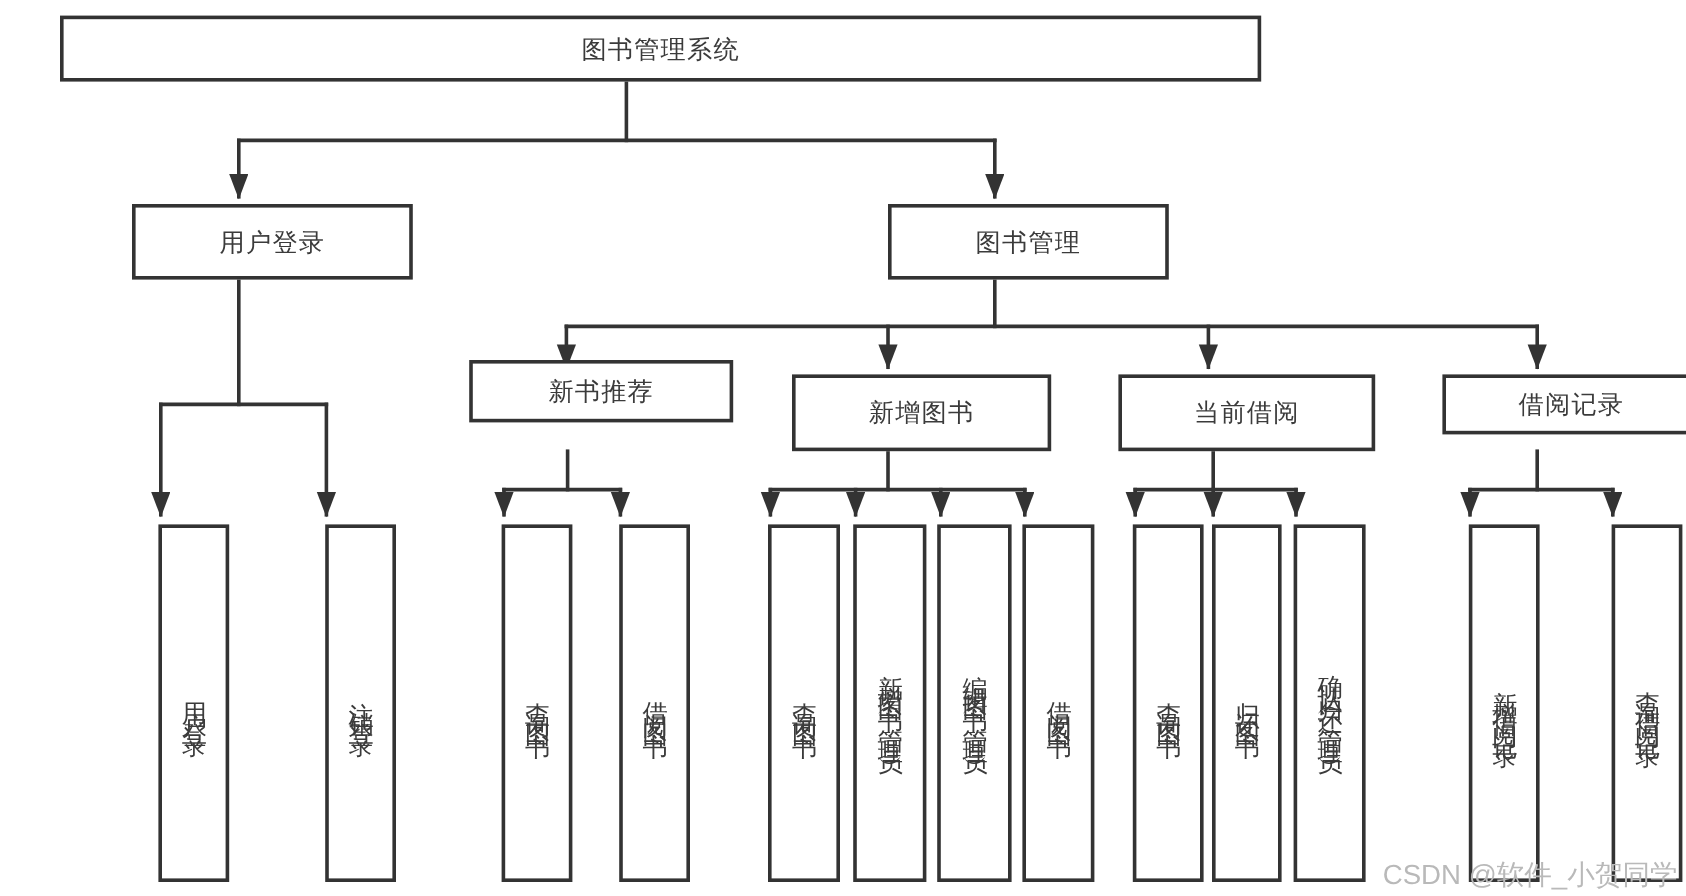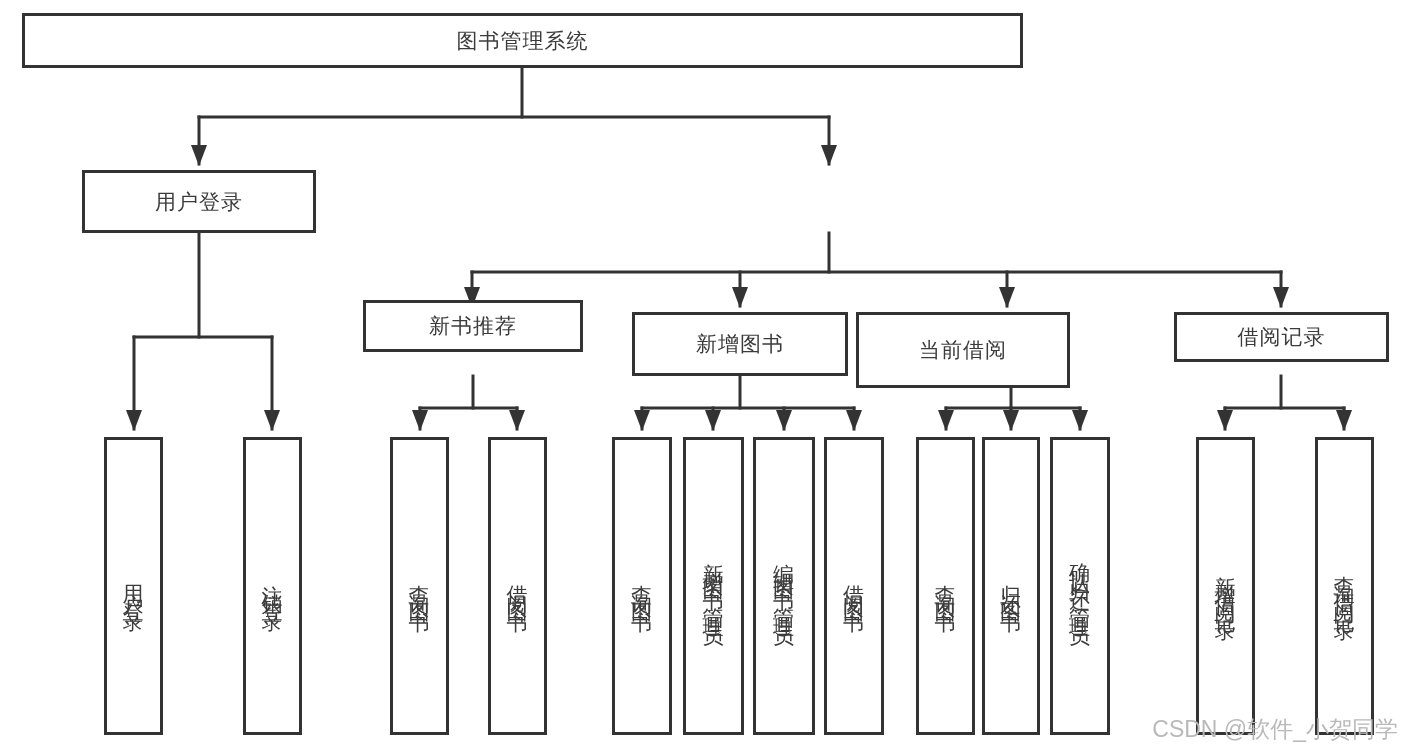--- a/index.html
+++ b/index.html
@@ -20,20 +20,21 @@
   .connectors{position:absolute;left:0;top:0;pointer-events:none;}
   .box{
     position:absolute;
     box-sizing:border-box;
     background:#ffffff;
     border:3px solid var(--border);
     display:flex;
     align-items:center;
     justify-content:center;
     color:var(--text);
+    margin-left:28px;
   }
   .h-label{
     font-size:21px;
     letter-spacing:1px;
     color:var(--text);
     white-space:nowrap;
   }
   .v-label{
     writing-mode:vertical-rl;
     text-orientation:upright;
@@ -107,28 +108,31 @@
     </g>
   </svg>
 
   <div class="box" style="left:22px;top:13px;width:1001px;height:55px">
     <span class="h-label">图书管理系统</span>
   </div>
 
   <div class="box" style="left:82px;top:170px;width:234px;height:63px">
     <span class="h-label">用户登录</span>
   </div>
+  <div class="box" style="left:712px;top:170px;width:234px;height:63px">
+    <span class="h-label">图书管理</span>
+  </div>
 
   <div class="box" style="left:363px;top:300px;width:220px;height:52px">
     <span class="h-label">新书推荐</span>
   </div>
   <div class="box" style="left:632px;top:312px;width:216px;height:64px">
     <span class="h-label">新增图书</span>
   </div>
-  <div class="box" style="left:856px;top:312px;width:214px;height:76px">
+  <div class="box" style="left:904px;top:312px;width:214px;height:64px">
     <span class="h-label">当前借阅</span>
   </div>
   <div class="box" style="left:1174px;top:312px;width:215px;height:50px">
     <span class="h-label">借阅记录</span>
   </div>
 
   <div class="box" style="left:104px;top:437px;width:59px;height:298px">
     <span class="v-label">用户登录</span>
   </div>
   <div class="box" style="left:243px;top:437px;width:59px;height:298px">

